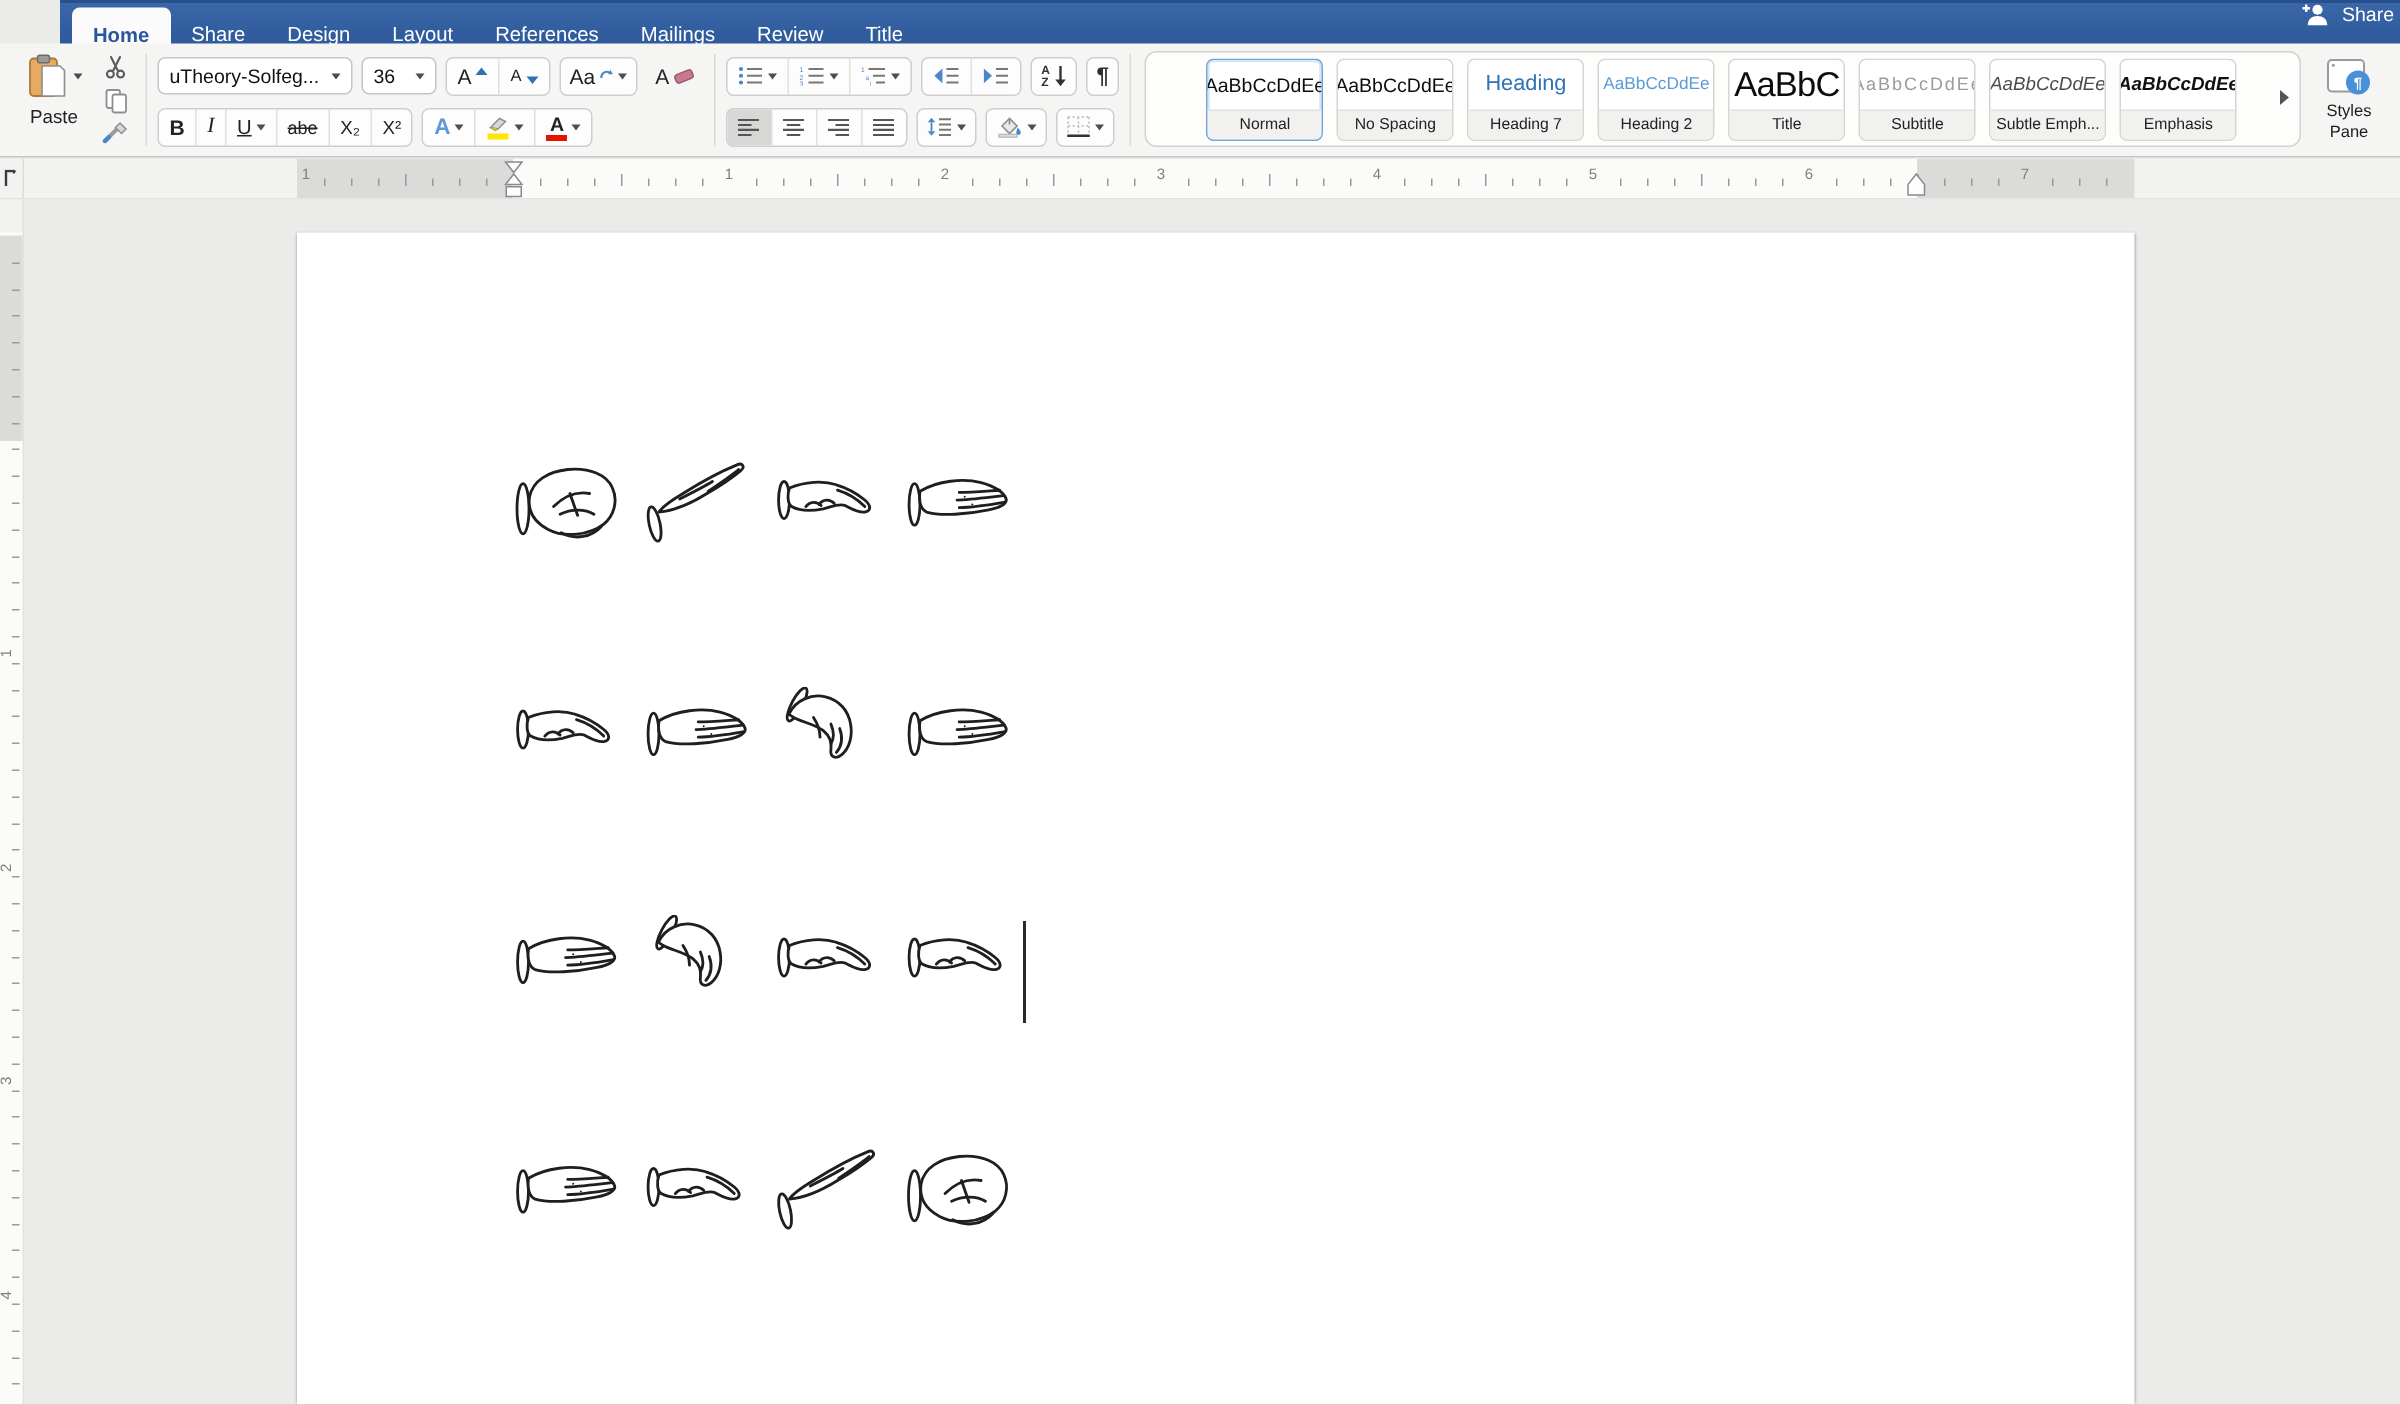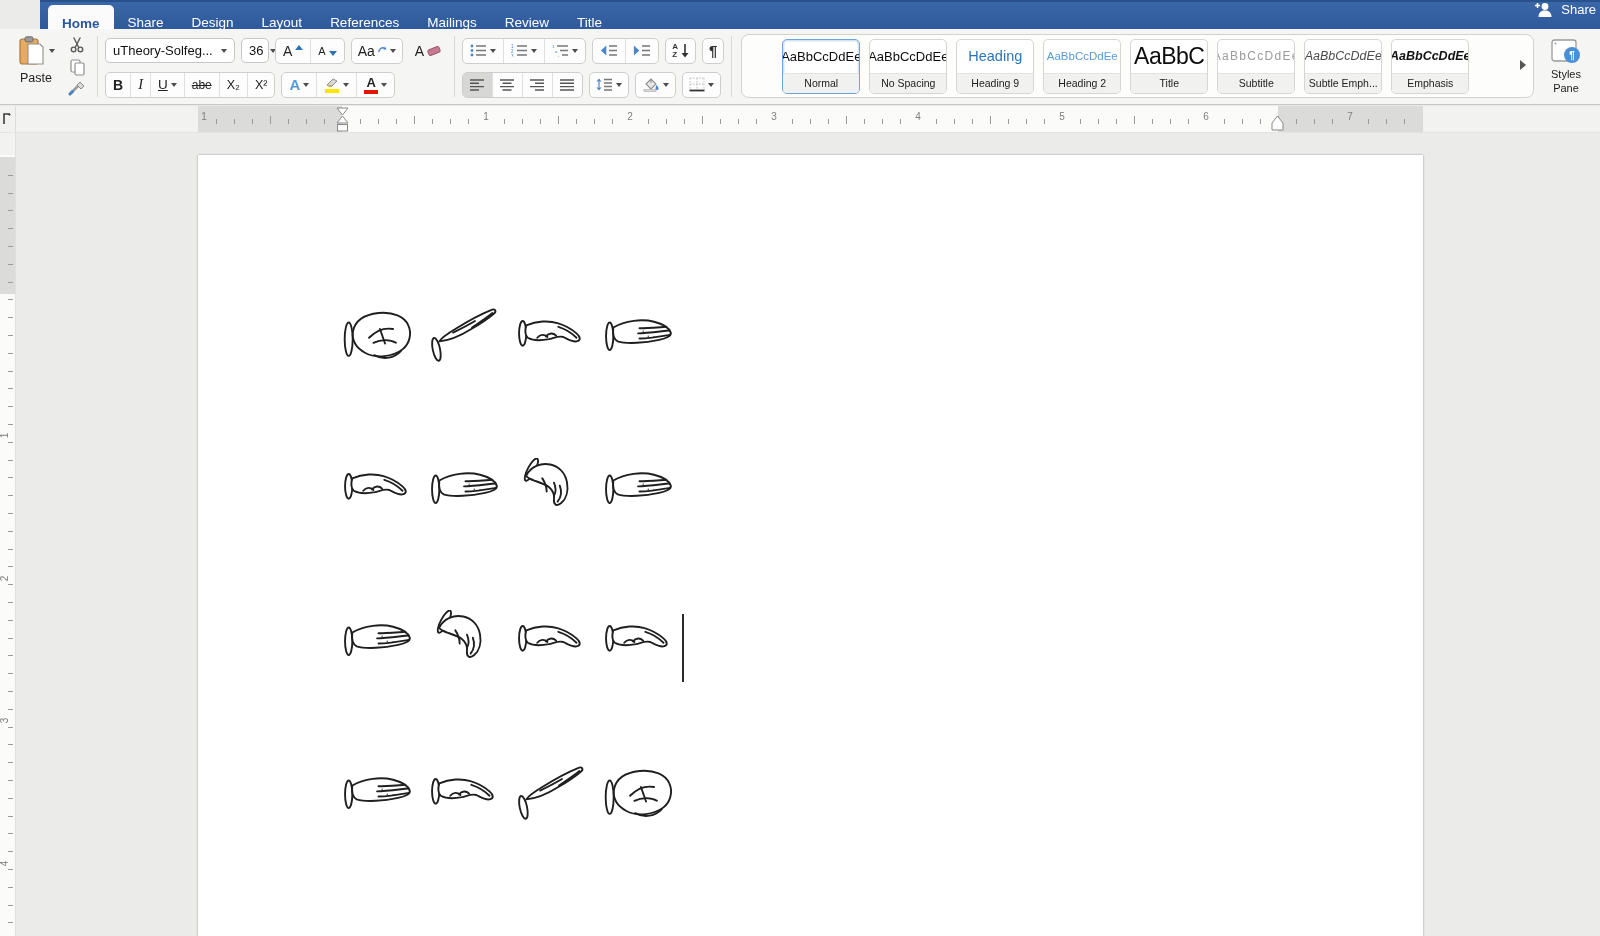--- a/index.html
+++ b/index.html
@@ -205,21 +205,21 @@
   </div>
 
   <div class="vdiv"></div>
 
   <div class="rgroup">
     <div class="ribrow">
       <div class="combo" style="width:130px">
         <span style="flex:1;overflow:hidden;white-space:nowrap">uTheory-Solfeg...</span>
         <span class="caret"></span>
       </div>
-      <div class="combo" style="width:28px">
+      <div class="combo" style="width:50px">
         <span style="flex:1">36</span>
         <span class="caret"></span>
       </div>
       <div class="seg">
         <div class="sbtn">
           <span class="growA">A</span>
             <span class="tcaret-up"></span>
         </div>
         <div class="sbtn">
           <span class="shrinkA">A</span>
@@ -414,21 +414,21 @@
         <div class="card">
           <div class="cprev">
             <span class="prev-nospacing">AaBbCcDdEe</span>
           </div>
           <div class="cname">No Spacing</div>
         </div>
         <div class="card">
           <div class="cprev">
             <span class="prev-heading1">Heading</span>
           </div>
-          <div class="cname">Heading 9</div>
+          <div class="cname">Heading 7</div>
         </div>
         <div class="card">
           <div class="cprev">
             <span class="prev-heading2">AaBbCcDdEe</span>
           </div>
           <div class="cname">Heading 2</div>
         </div>
         <div class="card">
           <div class="cprev">
             <span class="prev-title">AaBbC</span>

